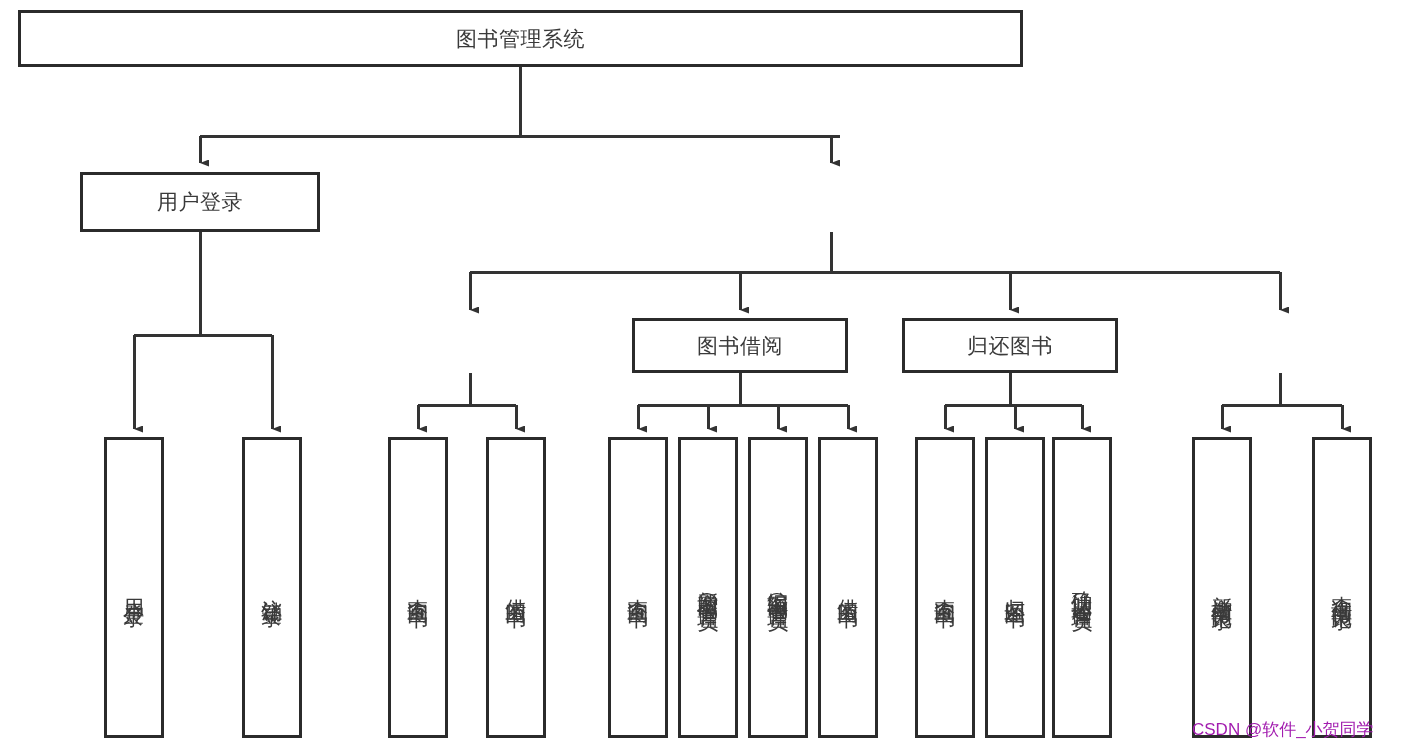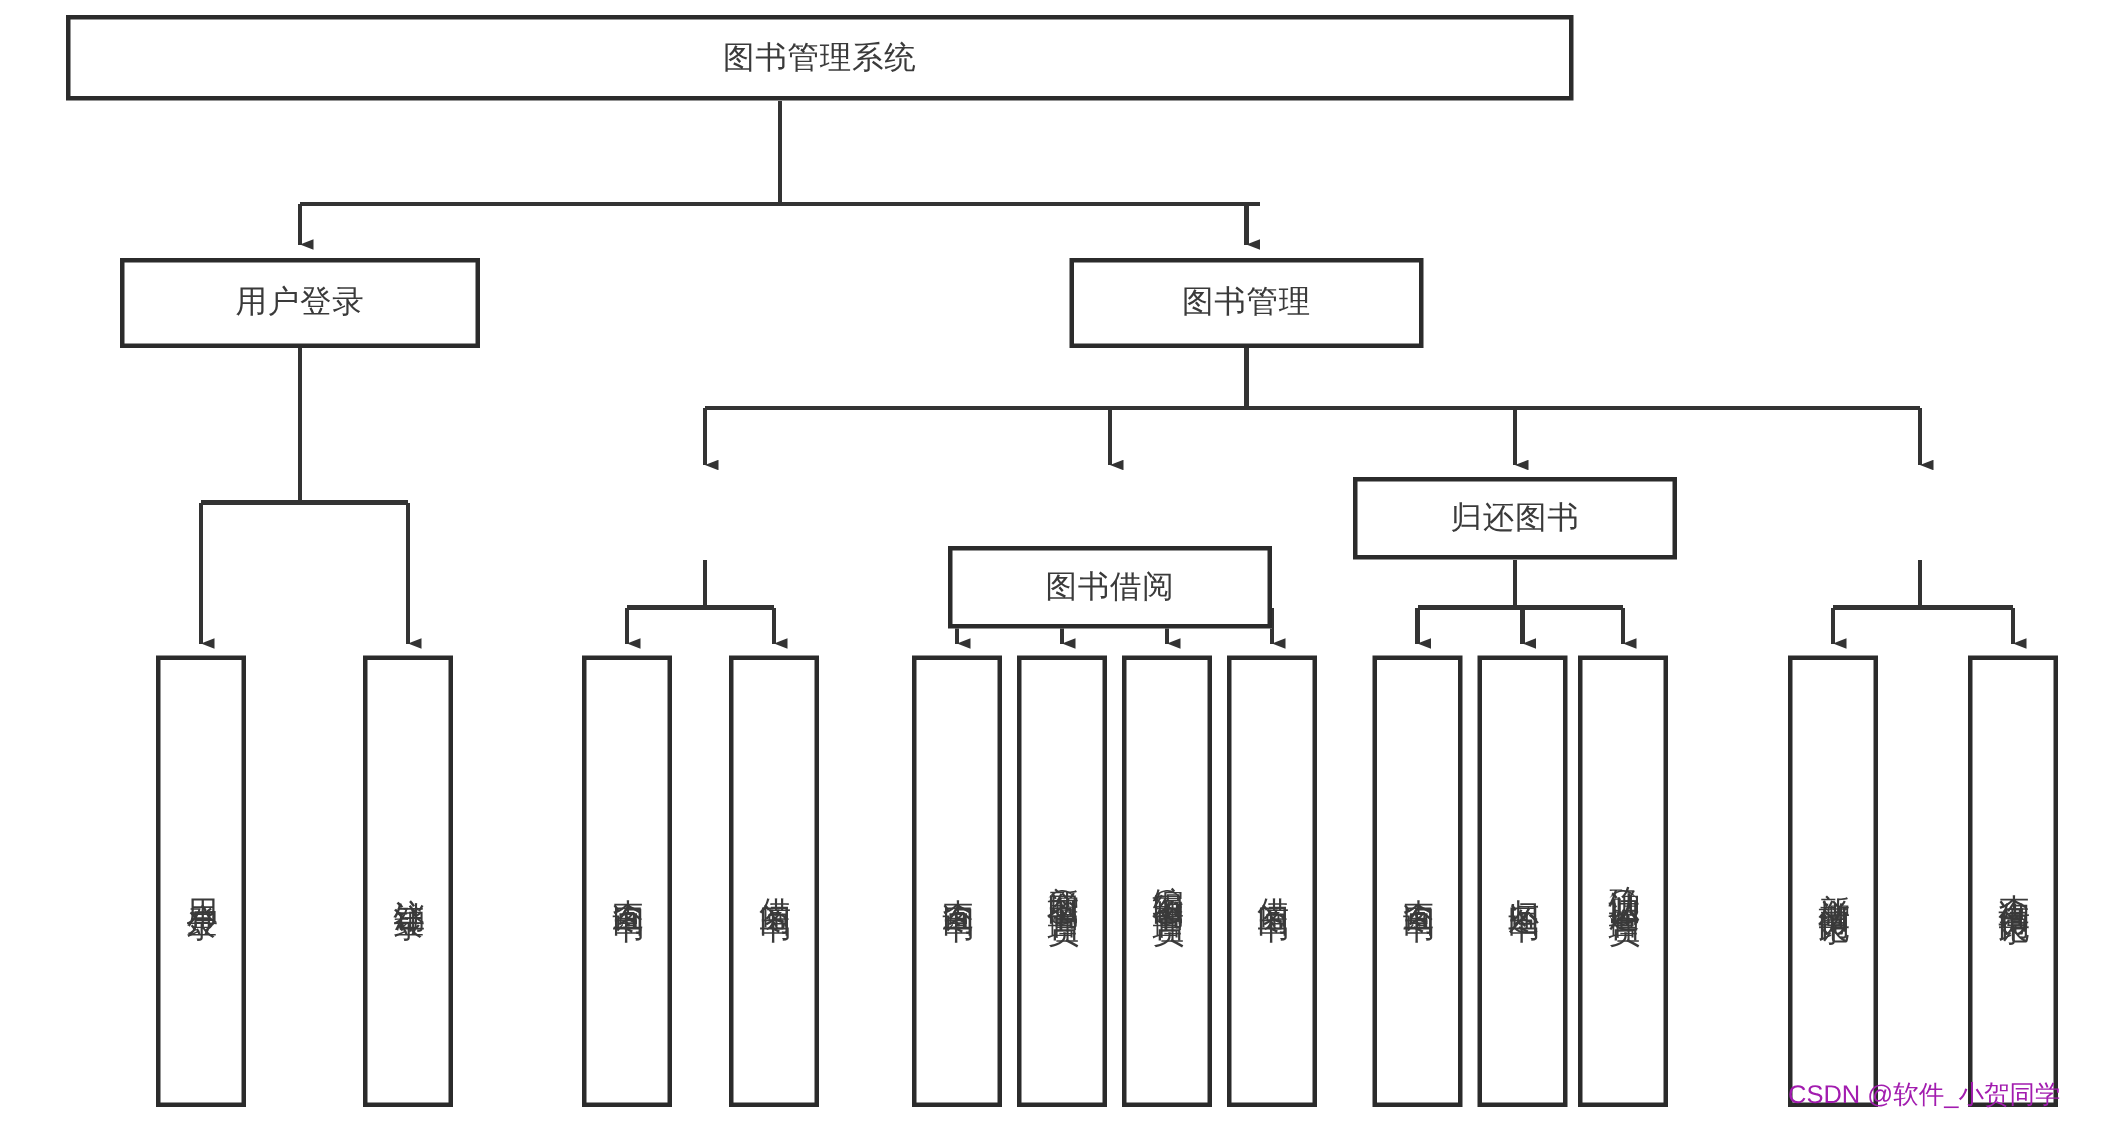--- a/index.html
+++ b/index.html
@@ -108,32 +108,29 @@
       <path d="M 1015,405 L 1015,429" marker-end="url(#arrowhead)"></path>
       <path d="M 1082,405 L 1082,429" marker-end="url(#arrowhead)"></path>
 
       <path d="M 1280,373 L 1280,405"></path>
       <path d="M 1222,405 L 1342,405"></path>
       <path d="M 1222,405 L 1222,429" marker-end="url(#arrowhead)"></path>
       <path d="M 1342,405 L 1342,429" marker-end="url(#arrowhead)"></path>
     </g>
   </svg>
 
-  <div class="node horizontal" style="left:18px; top:10px; width:1005px; height:57px;margin-left:26px;">
+  <div class="node horizontal" style="left:18px; top:10px; width:1005px; height:57px;">
     <span class="node-label">图书管理系统</span>
   </div>
 
   <div class="node horizontal" style="left:80px; top:172px; width:240px; height:60px;">
     <span class="node-label">用户登录</span>
   </div>
-  <div class="node horizontal" style="left:713px; top:172px; width:236px; height:60px;">
-    <span class="node-label">图书管理</span>
-  </div>
 
-  <div class="node horizontal" style="left:632px; top:318px; width:216px; height:55px;margin-top:46px;">
+  <div class="node horizontal" style="left:632px; top:318px; width:216px; height:55px;">
     <span class="node-label">图书借阅</span>
   </div>
   <div class="node horizontal" style="left:902px; top:318px; width:216px; height:55px;">
     <span class="node-label">归还图书</span>
   </div>
 
   <div class="node vertical" style="left:104px; top:437px; width:60px; height:301px;">
     <span class="node-label">用户登录</span>
   </div>
   <div class="node vertical" style="left:242px; top:437px; width:60px; height:301px;">

